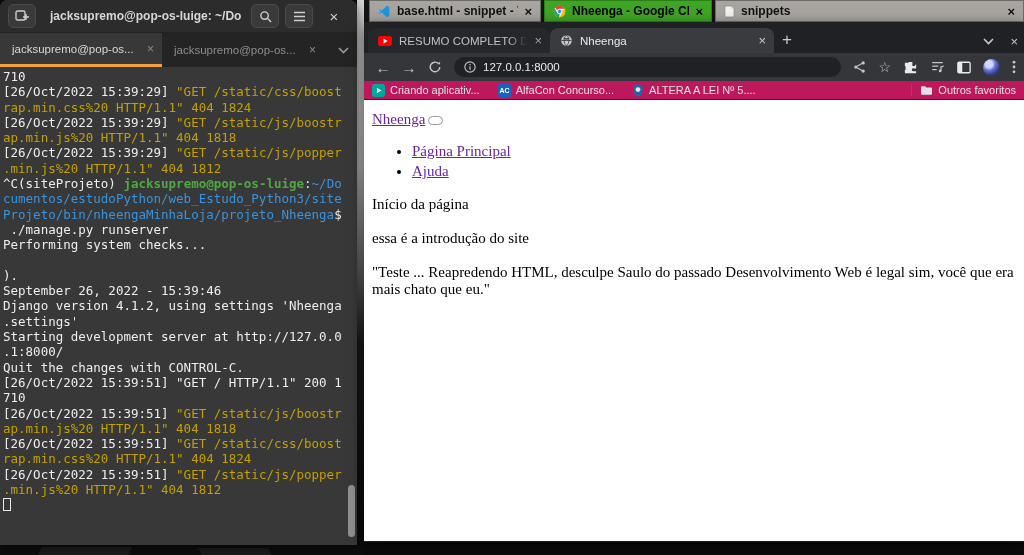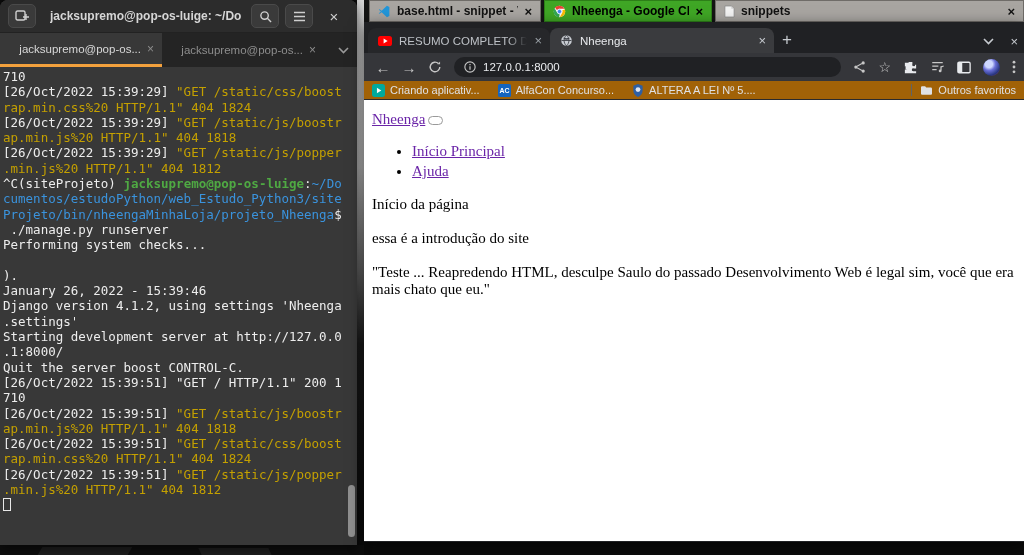--- a/index.html
+++ b/index.html
@@ -24,21 +24,21 @@
   .t-btn { width:28px; height:24px; border:1px solid #4a4a4a; border-radius:5px; background:#3a3a3a;
     display:flex; align-items:center; justify-content:center; color:#cfcfcf; }
   #t-newtab { margin-left:8px; }
   #t-search { position:absolute; right:78px; }
   #t-menu   { position:absolute; right:44px; }
   #t-close  { position:absolute; right:10px; width:26px; height:24px; border:none; background:none;
     color:#cfcfcf; font-size:15px; display:flex; align-items:center; justify-content:center; }
   #t-tabbar { position:relative; height:34px; background:#242424; display:flex; align-items:stretch; }
   .t-tab { display:flex; align-items:center; gap:6px; padding:0 8px 0 12px; font-size:11.5px;
     width:162px; position:relative; }
-  .t-tab .lbl { white-space:nowrap; overflow:hidden; flex:1;text-align:right; }
+  .t-tab .lbl { white-space:nowrap; overflow:hidden; flex:1; }
   .t-tab.active { background:#383838; color:#d8d8d8; border-bottom:3px solid #f3a13d; }
   .t-tab.inactive { color:#8d8d8d; }
   .t-tab .x { color:#8d8d8d; font-size:12px; }
   #t-tab-chevron { position:absolute; right:8px; top:0; bottom:0; display:flex; align-items:center; color:#9a9a9a; }
 
   #t-content { position:relative; height:478px; background:#383838; padding:2px 2px 0 3px;
     font-family:"DejaVu Sans Mono", monospace; font-size:12.5px; line-height:15.3px; }
   .tline { white-space:pre; letter-spacing:0; }
   .seg-w { color:#ededed; }
   .seg-y { color:#c4a000; }
@@ -82,21 +82,21 @@
 
   #c-toolbar { height:28px; background:#35363a; display:flex; align-items:center; padding:0 8px; gap:4px; }
   .nav-ic { color:#c7c7c7; font-size:15px; width:22px; text-align:center; }
   #omnibox { flex:1; height:20px; background:#202124; border-radius:11px; display:flex;
     align-items:center; padding:0 10px; gap:7px; margin:0 4px; }
   #omni-url { color:#e8eaed; font-size:11.5px; }
   #c-tools { display:flex; align-items:center; gap:12px; margin-left:4px; }
   #avatar { width:17px; height:17px; border-radius:50%;
     background:radial-gradient(circle at 35% 30%, #cfd8ff 0 22%, #6a6fd8 40%, #27357e 70%, #b23a4a 100%); }
 
-  #c-bookmarks { height:19px; background:#a16207; display:flex; align-items:center; padding:0 8px;
+  #c-bookmarks { height:19px; background:#be185d; display:flex; align-items:center; padding:0 8px;
     gap:18px; font-size:11px; color:#dfe1e5; border-bottom:1px solid #2a2b2e; }
   .bm { display:flex; align-items:center; gap:5px; white-space:nowrap; }
   #bm-right { margin-left:auto; display:flex; align-items:center; gap:8px; }
   #bm-sep { width:1px; height:12px; background:#5f6368; }
 
   #c-page { height:441px; background:#fff; color:#000; padding:11px 8px 0 8px;
     font-family:"Liberation Serif", serif; font-size:15px; overflow:hidden; }
   a.pagelink { color:#6a24a8; text-decoration:underline; }
   #broken-img { display:inline-block; width:15px; height:9px; border:1.6px solid #9a9a9a;
     border-radius:5px; margin-left:3px; vertical-align:-1px; }
@@ -165,26 +165,26 @@
         <div class="tline"><span class="seg-y">ap.min.js%20 HTTP/1.1" 404 1818</span></div>
         <div class="tline"><span class="seg-w">[26/Oct/2022 15:39:29] </span><span class="seg-y">"GET /static/js/popper</span></div>
         <div class="tline"><span class="seg-y">.min.js%20 HTTP/1.1" 404 1812</span></div>
         <div class="tline"><span class="seg-w">^C(siteProjeto) </span><span class="seg-g">jacksupremo@pop-os-luige</span><span class="seg-w">:</span><span class="seg-b">~/Do</span></div>
         <div class="tline"><span class="seg-b">cumentos/estudoPython/web_Estudo_Python3/site</span></div>
         <div class="tline"><span class="seg-b">Projeto/bin/nheengaMinhaLoja/projeto_Nheenga</span><span class="seg-w">$</span></div>
         <div class="tline"><span class="seg-w"> ./manage.py runserver</span></div>
         <div class="tline"><span class="seg-w">Performing system checks...</span></div>
         <div class="tline">&nbsp;</div>
         <div class="tline"><span class="seg-w">).</span></div>
-        <div class="tline"><span class="seg-w">January 26, 2022 - 15:39:46</span></div>
+        <div class="tline"><span class="seg-w">September 26, 2022 - 15:39:46</span></div>
         <div class="tline"><span class="seg-w">Django version 4.1.2, using settings 'Nheenga</span></div>
         <div class="tline"><span class="seg-w">.settings'</span></div>
         <div class="tline"><span class="seg-w">Starting development server at http://127.0.0</span></div>
         <div class="tline"><span class="seg-w">.1:8000/</span></div>
-        <div class="tline"><span class="seg-w">Quit the server boost CONTROL-C.</span></div>
+        <div class="tline"><span class="seg-w">Quit the changes with CONTROL-C.</span></div>
         <div class="tline"><span class="seg-w">[26/Oct/2022 15:39:51] "GET / HTTP/1.1" 200 1</span></div>
         <div class="tline"><span class="seg-w">710</span></div>
         <div class="tline"><span class="seg-w">[26/Oct/2022 15:39:51] </span><span class="seg-y">"GET /static/js/boostr</span></div>
         <div class="tline"><span class="seg-y">ap.min.js%20 HTTP/1.1" 404 1818</span></div>
         <div class="tline"><span class="seg-w">[26/Oct/2022 15:39:51] </span><span class="seg-y">"GET /static/css/boost</span></div>
         <div class="tline"><span class="seg-y">rap.min.css%20 HTTP/1.1" 404 1824</span></div>
         <div class="tline"><span class="seg-w">[26/Oct/2022 15:39:51] </span><span class="seg-y">"GET /static/js/popper</span></div>
         <div class="tline"><span class="seg-y">.min.js%20 HTTP/1.1" 404 1812</span></div>
         <div class="tline"><span class="cursor-block"></span></div>
         <div id="t-scrollbar">
@@ -346,21 +346,21 @@
           <span>Outros favoritos</span>
         </div>
       </div>
     </div>
 
     <div id="c-page">
       <div>
         <a class="pagelink" href="#">Nheenga</a><span id="broken-img"></span>
       </div>
       <ul id="page-nav">
-          <li><a class="pagelink" href="#">Início Principal</a></li>
+          <li><a class="pagelink" href="#">Página Principal</a></li>
           <li><a class="pagelink" href="#">Ajuda</a></li>
         </ul>
       <div id="page-paras">
           <div class="page-p">Início da página</div>
           <div class="page-p">essa é a introdução do site</div>
           <div class="page-p">"Teste ... Reapredendo HTML, desculpe Saulo do passado Desenvolvimento Web é legal sim, você que era mais chato que eu."</div>
         </div>
     </div>
   </div>
 

